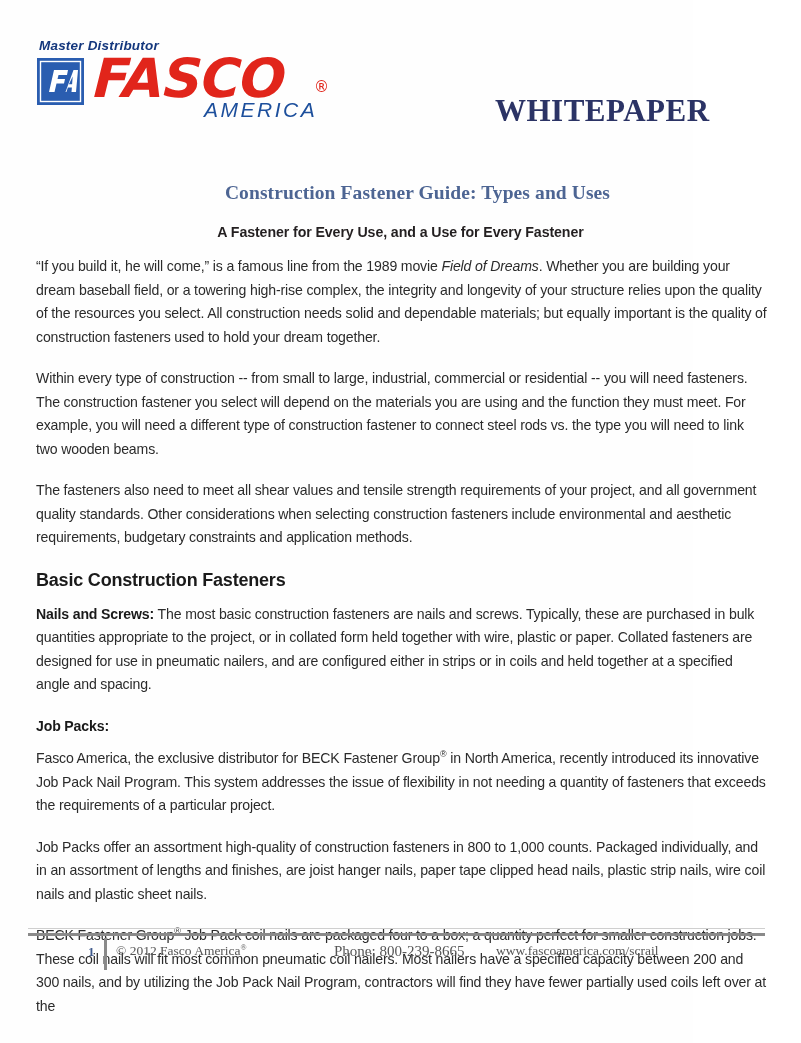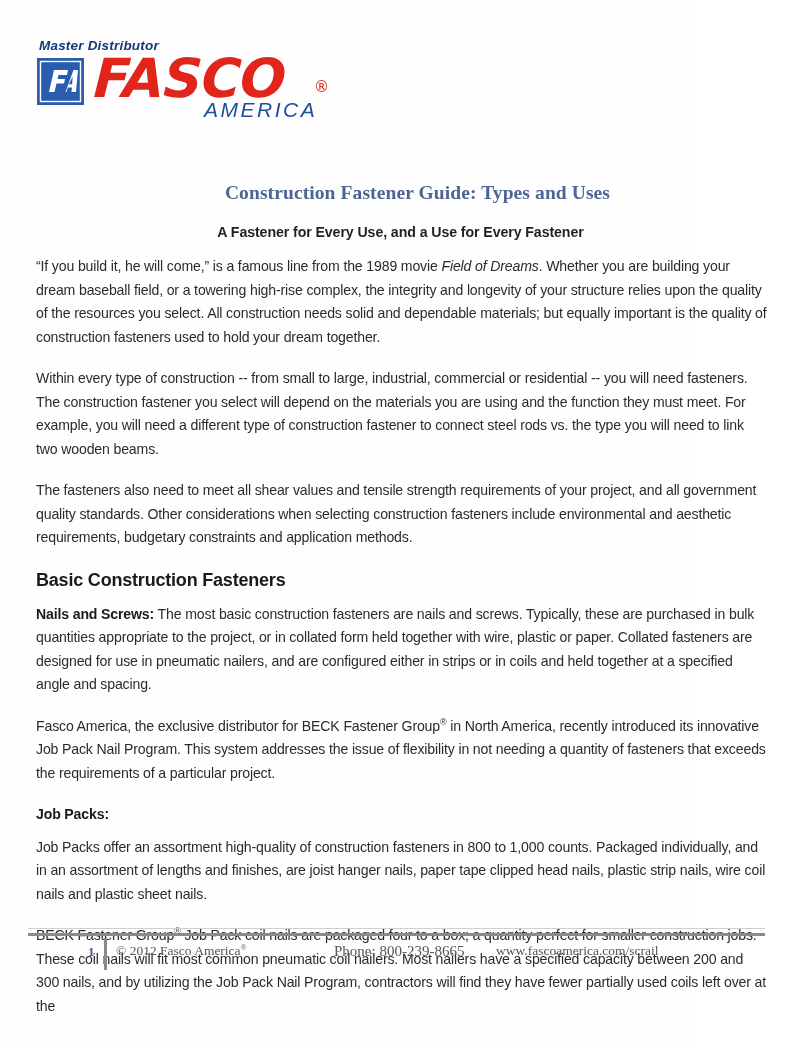--- a/index.html
+++ b/index.html
@@ -267,40 +267,41 @@
                        M30.9 25.2 L34.1 25.2 L34.7 17.5 Z"></path>
             </g>
           </svg>
         </div>
         <div class="fasco-word">FASCO</div>
         <div class="reg-mark">®</div>
         <div class="america-word">AMERICA</div>
       </div>
     </div>
 
+    <div class="whitepaper">WHITEPAPER</div>
   </div>
 
   <div class="doc-title">Construction Fastener Guide:  Types and Uses</div>
   <div class="doc-subtitle">A Fastener for Every Use, and a Use for Every Fastener</div>
 
   <div class="content">
 
     <p class="body-par"><span>“If you build it, he will come,” is a famous line from the 1989 movie </span><span class="ital">Field of Dreams</span><span>. Whether you are building your dream baseball field, or a towering high-rise complex, the integrity and longevity of your structure relies upon the quality of the resources you select. All construction needs solid and dependable materials; but equally important is the quality of construction fasteners used to hold your dream together.</span></p>
 
     <p class="body-par">Within every type of construction -- from small to large, industrial, commercial or residential -- you will need fasteners. The construction fastener you select will depend on the materials you are using and the function they must meet. For example, you will need a different type of construction fastener to connect steel rods vs. the type you will need to link two wooden beams.</p>
 
     <p class="body-par">The fasteners also need to meet all shear values and tensile strength requirements of your project, and all government quality standards. Other considerations when selecting construction fasteners include environmental and aesthetic requirements, budgetary constraints and application methods.</p>
 
     <h2 class="section-head">Basic Construction Fasteners</h2>
 
     <p class="body-par"><span class="lead-in">Nails and Screws:</span><span> The most basic construction fasteners are nails and screws. Typically, these are purchased in bulk quantities appropriate to the project, or in collated form held together with wire, plastic or paper. Collated fasteners are designed for use in pneumatic nailers, and are configured either in strips or in coils and held together at a specified angle and spacing.</span></p>
 
+    <p class="body-par tight"><span class="lead-in">Job Packs:</span></p>
+
     <p class="body-par"><span>Fasco America, the exclusive distributor for BECK Fastener Group</span><span class="sup">®</span><span> in North America, recently introduced its innovative Job Pack Nail Program. This system addresses the issue of flexibility in not needing a quantity of fasteners that exceeds the requirements of a particular project.</span></p>
-
-    <p class="body-par tight"><span class="lead-in">Job Packs:</span></p>
 
     <p class="body-par">Job Packs offer an assortment high-quality of construction fasteners in 800 to 1,000 counts. Packaged individually, and in an assortment of lengths and finishes, are joist hanger nails, paper tape clipped head nails, plastic strip nails, wire coil nails and plastic sheet nails.</p>
 
     <p class="body-par"><span>BECK Fastener Group</span><span class="sup">®</span><span> Job Pack coil nails are packaged four to a box; a quantity perfect for smaller construction jobs. These coil nails will fit most common pneumatic coil nailers. Most nailers have a specified capacity between 200 and 300 nails, and by utilizing the Job Pack Nail Program, contractors will find they have fewer partially used coils left over at the</span></p>
   </div>
 
   <div class="footer">
     <div class="footer-rule-thin"></div>
     <div class="footer-rule-thick"></div>
     <div class="footer-inner">

